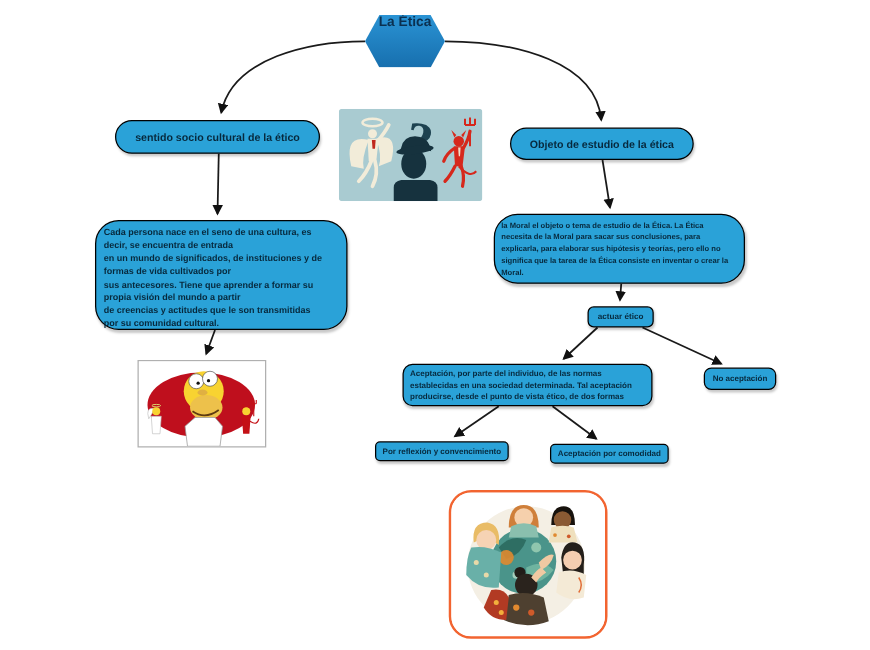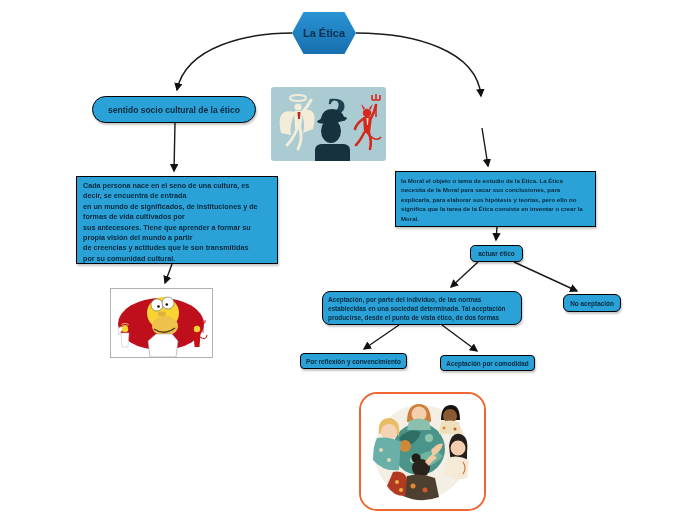--- a/index.html
+++ b/index.html
@@ -9,28 +9,28 @@
   }
   .layer{position:absolute;left:0;top:0;width:696px;height:520px;pointer-events:none;}
   .node{
     position:absolute;background:#2aa2d8;border:1.6px solid #000;
     color:#07293d;display:flex;align-items:center;justify-content:center;
     text-align:center;box-shadow:1px 2px 2px rgba(0,0,0,.22);
     box-sizing:border-box;cursor:pointer;
   }
   .pill{border-radius:14px;font-size:8.5px;font-weight:600;}
   .para{
-    border-radius:0;text-align:left;align-items:flex-start;justify-content:flex-start;
+    border-radius:19px;text-align:left;align-items:flex-start;justify-content:flex-start;
     white-space:pre-line;font-weight:600;
   }
   .hex{
     position:absolute;left:292px;top:12px;width:64px;height:42px;
     background:linear-gradient(180deg,#2a93d4,#176fae);
     clip-path:polygon(18% 0%,82% 0%,100% 50%,82% 100%,18% 100%,0% 50%);
-    display:flex;align-items:center;justify-content:center;
+    display:flex;justify-content:center;
     color:#0b3050;font-size:11px;font-weight:700;cursor:pointer;
   }
   .img-card{position:absolute;overflow:hidden;cursor:pointer;}
   #img-center{left:271px;top:87px;width:115px;height:74px;border-radius:3px;}
   #img-homer{left:110px;top:288px;width:103px;height:70px;background:#fff;border:1px solid #b0b0b0;box-sizing:border-box;}
   #img-people{left:359px;top:392px;width:127px;height:119px;background:#fff;border:2px solid #f26430;border-radius:18px;box-sizing:border-box;}
   #left-pill{left:92px;top:96px;width:164px;height:27px;}
   #right-pill{left:408px;top:102px;width:147px;height:26px;}
   #left-para{left:76px;top:176px;width:202px;height:88px;font-size:7.2px;line-height:10.4px;padding:4px 6px;}
   #right-para{left:395px;top:171px;width:201px;height:56px;font-size:6.1px;line-height:9.4px;padding:4px 5px;}
@@ -66,20 +66,23 @@
     </g>
   </svg>
 
   <div class="hex">
     <span>La Ética</span>
   </div>
 
   <div class="node pill" id="left-pill">
     <span>sentido socio cultural de la ético</span>
   </div>
+  <div class="node pill" id="right-pill">
+    <span>Objeto de estudio de la ética</span>
+  </div>
 
   <div class="img-card" id="img-center">
     <svg width="115" height="74" viewBox="0 0 115 74">
       <rect width="115" height="74" fill="#a9cbd1"></rect>
       <text x="54" y="36" font-size="34" font-weight="bold" fill="#1d4250" transform="rotate(10 58 26)" font-family="DejaVu Serif,serif">?</text>
       <g fill="#16323e">
         <path d="M44 74 L44 63 Q44 58 50 57 L73 57 Q79 58 79 63 L79 74 Z"></path>
         <ellipse cx="60" cy="44" rx="10" ry="12"></ellipse>
         <path d="M48 36 Q60 29 74 34 L73 30 Q70 22 61 22 Q52 22 50 31 Z"></path>
         <ellipse cx="61" cy="33" rx="15" ry="3.2" transform="rotate(-7 61 33)"></ellipse>

